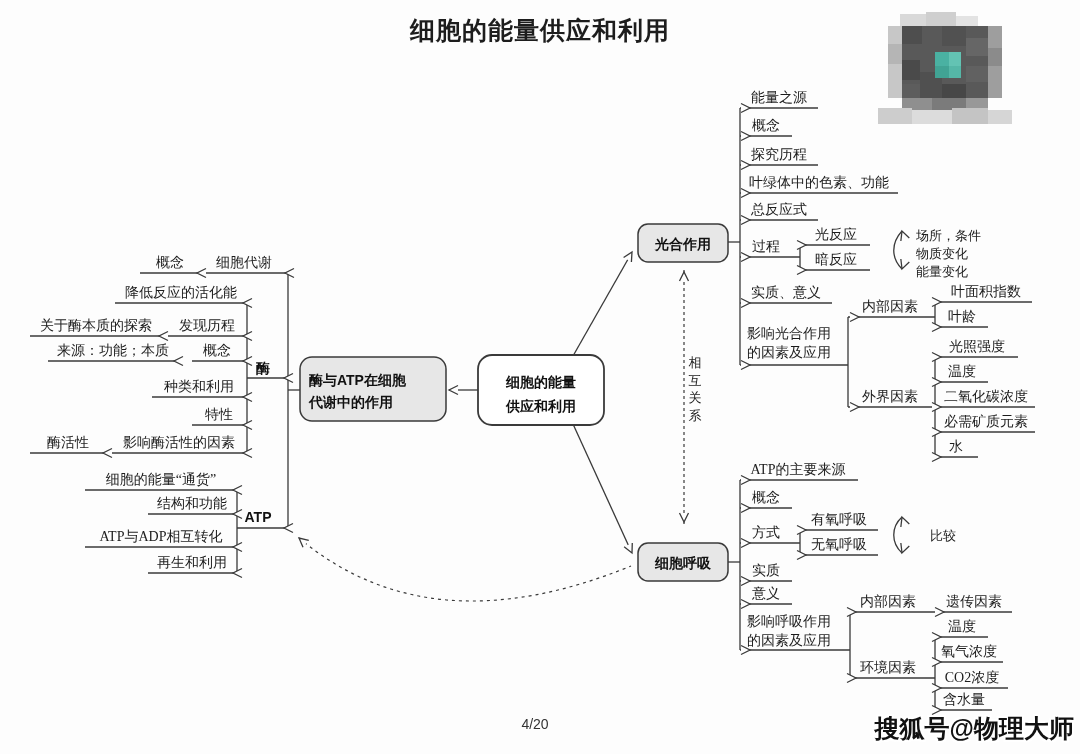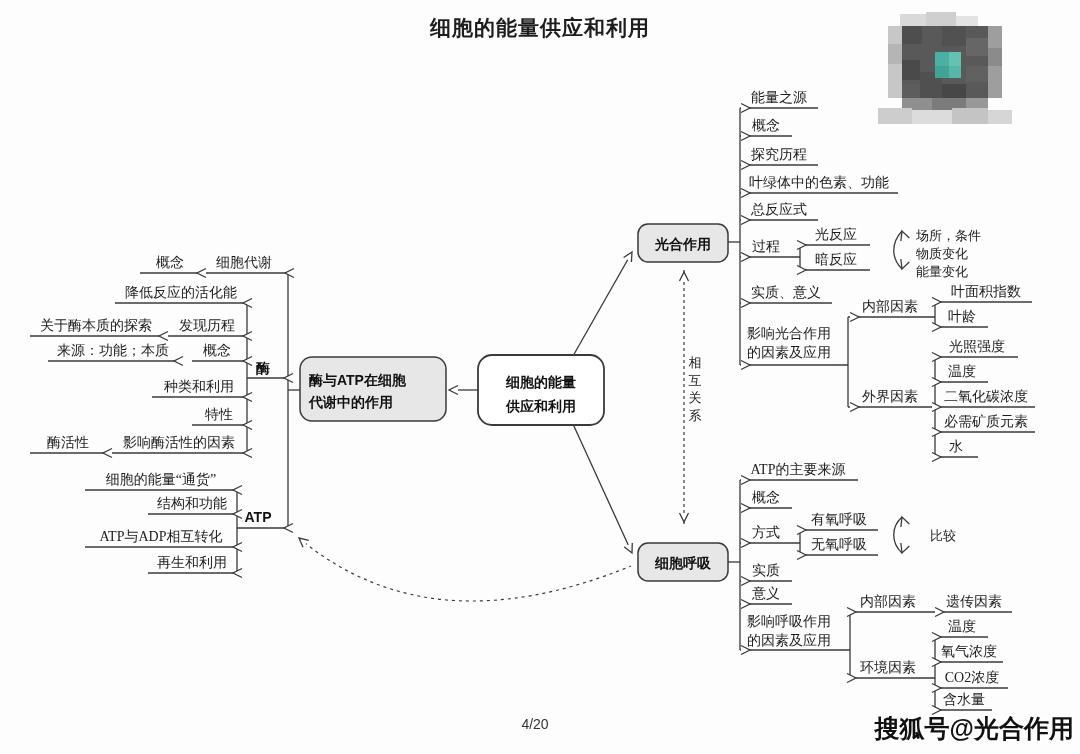--- a/index.html
+++ b/index.html
@@ -1,19 +1,19 @@
 <!DOCTYPE html>
 <html lang="zh"><head>
 <meta charset="utf-8">
 <style>
   html,body{margin:0;padding:0;background:#ffffff;}
   .stage{position:relative;width:1080px;height:754px;background:#fdfdfd;overflow:hidden;
          font-family:"Liberation Sans","DejaVu Sans",sans-serif;}
   .title{position:absolute;top:14px;left:0;width:100%;text-align:center;
-         font-size:21px;font-weight:600;color:#1d1d1d;letter-spacing:1px;}
+         font-size:25px;font-weight:600;color:#1d1d1d;letter-spacing:1px;}
   .pagenum{position:absolute;top:716px;left:495px;width:80px;text-align:center;
            font-size:14px;color:#333;font-family:Liberation Sans, sans-serif;}
   .watermark{position:absolute;top:712px;right:6px;font-size:25px;font-weight:bold;color:#111;
              text-shadow:-2px -2px 0 #fff,2px -2px 0 #fff,-2px 2px 0 #fff,2px 2px 0 #fff,0 2px 0 #fff,0 -2px 0 #fff,2px 0 0 #fff,-2px 0 0 #fff;}
   .logo{position:absolute;top:8px;left:878px;width:145px;height:118px;}
   svg text{font-family:"Liberation Serif","DejaVu Serif",serif;font-size:14px;fill:#1c1c1c;}
   svg text.node-t{font-family:"Liberation Sans","DejaVu Sans",sans-serif;font-weight:bold;fill:#111;}
   svg text.small{font-size:13px;}
   .ln{stroke:#3a3a3a;stroke-width:1.3;fill:none;}
   .nd{stroke:#3a3a3a;fill:#e7e7e7;}
@@ -291,14 +291,14 @@
       <text x="974" y="606" text-anchor="middle">遗传因素</text>
       <text x="888" y="672" text-anchor="middle">环境因素</text>
       <text x="962" y="631" text-anchor="middle">温度</text>
       <text x="969" y="656" text-anchor="middle">氧气浓度</text>
       <text x="972" y="682" text-anchor="middle">CO2浓度</text>
       <text x="964" y="704" text-anchor="middle">含水量</text>
     </g>
   </svg>
 
   <div class="pagenum">4/20</div>
-  <div class="watermark">搜狐号@光合作用</div>
+  <div class="watermark">搜狐号@物理大师</div>
 </div>
 
 </body></html>

